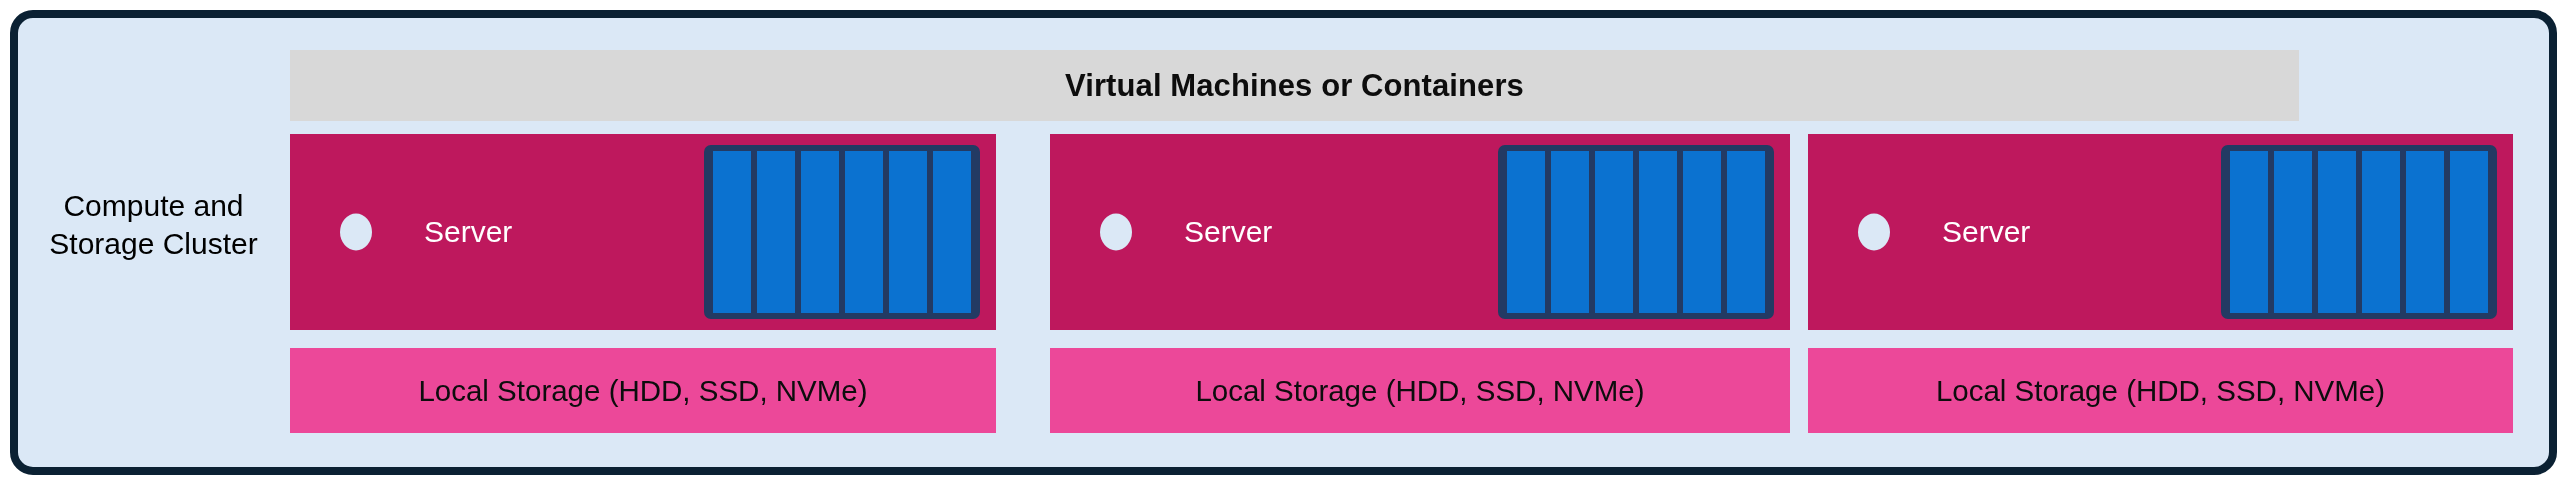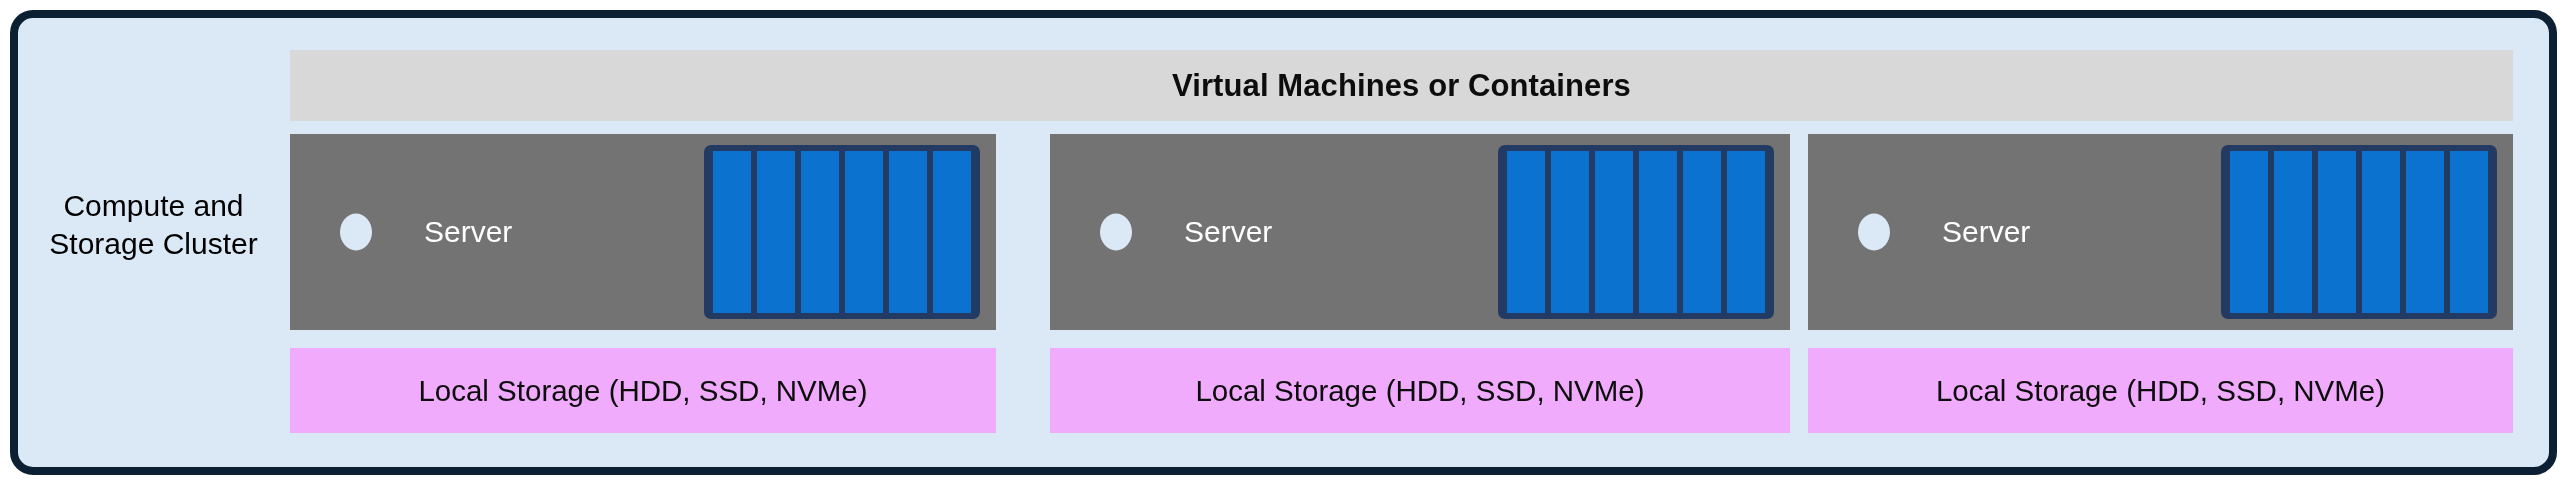--- a/index.html
+++ b/index.html
@@ -44,21 +44,21 @@
     line-height: 1.28;
     font-weight: 400;
     white-space: pre-line;
   }
 
   
   .vm-banner {
     position: absolute;
     left: 290px;
     top: 50px;
-    width: 2223px;
+    width: 2009px;
     height: 71px;
     background: #d8d8d8;
     display: flex;
     align-items: center;
     justify-content: center;
   }
   .vm-banner-label {
     color: #0d0d0d;
     font-size: 31px;
     font-weight: 700;
@@ -70,21 +70,21 @@
     position: absolute;
     top: 134px;
   }
   .node-1 { left: 290px;  width: 706px; }
   .node-2 { left: 1050px; width: 740px; }
   .node-3 { left: 1808px; width: 705px; }
 
   .server-box {
     position: relative;
     height: 196px;
-    background: #737373;
+    background: #be185d;
     box-sizing: border-box;
   }
 
   .status-dot {
     position: absolute;
     left: 50px;
     top: 50%;
     transform: translateY(-50%);
     width: 32px;
     height: 37px;
@@ -125,21 +125,21 @@
     border-left: 3.4px solid #233a63;
     border-right: 3.4px solid #233a63;
     box-sizing: content-box;
   }
 
   
   .storage-strip {
     position: absolute;
     top: 348px;
     height: 85px;
-    background: #f0abfc;
+    background: #ec4899;
     display: flex;
     align-items: center;
     justify-content: center;
   }
   .strip-1 { left: 290px;  width: 706px; }
   .strip-2 { left: 1050px; width: 740px; }
   .strip-3 { left: 1808px; width: 705px; }
 
   .storage-label {
     color: #0d0d0d;

